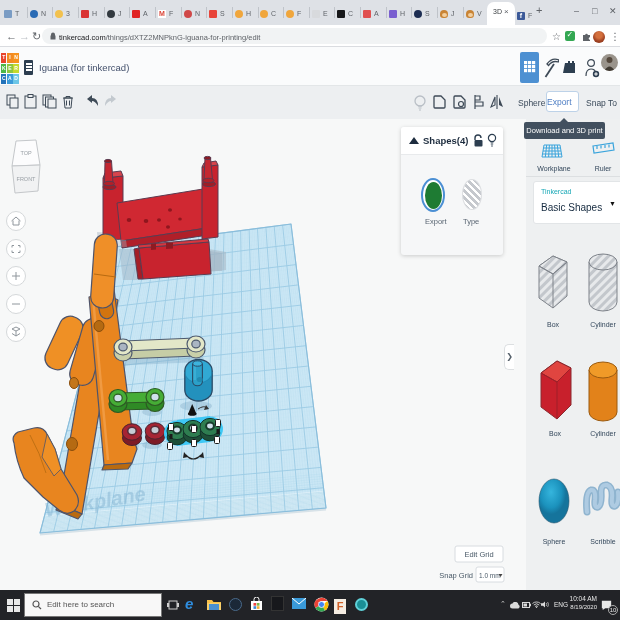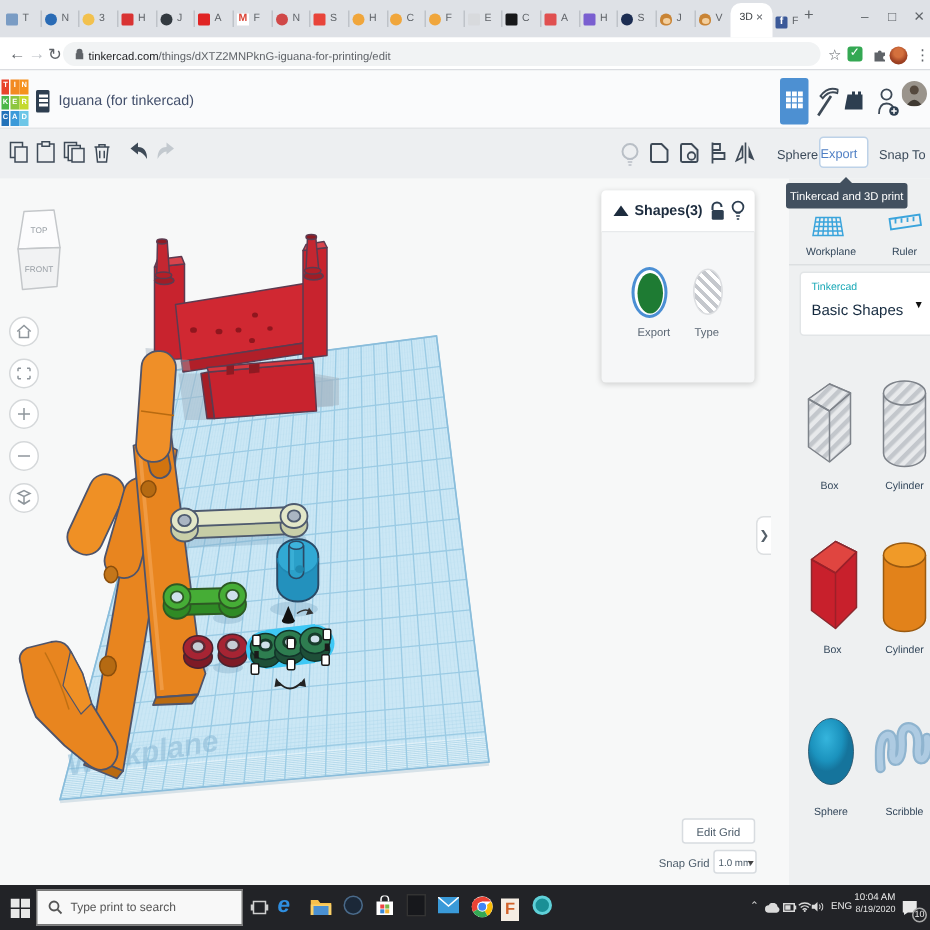--- a/index.html
+++ b/index.html
@@ -616,21 +616,21 @@
 <text x="479" y="438" font-size="7.5" fill="#4a5a68" text-anchor="middle" font-family="Liberation Sans, sans-serif">Edit Grid</text>
 <text x="473" y="459" font-size="7.5" fill="#4a5a68" text-anchor="end" font-family="Liberation Sans, sans-serif">Snap Grid</text>
 <rect x="476" y="448" width="28" height="15" rx="2" fill="#fff" stroke="#d8dce0"></rect>
 <text x="479" y="458.5" font-size="6.5" fill="#4a5a68" font-family="Liberation Sans, sans-serif">1.0 mm</text>
 <polygon points="498.5,455 502.5,455 500.5,458" fill="#444"></polygon>
 </svg></div>
 
 <div id="shpanel">
 <div id="shhead">
       <div class="tri"></div>
-      <div class="t">Shapes(3)</div>
+      <div class="t">Shapes(4)</div>
 <svg style="position:absolute;left:72px;top:7px" width="11" height="14" viewBox="0 0 11 14">
         <path d="M2,6 V4 a3,3 0 0 1 6,0" fill="none" stroke="#2d3e50" stroke-width="1.4"></path>
         <rect x="1.5" y="6" width="8" height="6.5" rx="1" fill="#2d3e50"></rect>
       </svg>
 <svg style="position:absolute;left:86px;top:6px" width="10" height="15" viewBox="0 0 10 15">
         <circle cx="5" cy="5" r="3.6" fill="none" stroke="#2d3e50" stroke-width="1.2"></circle>
         <path d="M3.5,9 h3 M3.8,11 h2.4 M4.2,13 h1.6" stroke="#2d3e50"></path>
       </svg>
 </div>
 <div id="solidc">
@@ -710,35 +710,35 @@
     </svg>
 <div class="gallab" style="left:12px;top:419px;width:32px">Sphere</div>
 <svg class="abs" style="left:57px;top:361px" width="40" height="42" viewBox="0 0 40 42">
       <path d="M4,32 Q2,12 8,10 Q13,9 12,20 Q11,28 15,27 Q19,25 18,12 Q18,4 24,5 Q30,7 29,18 Q28,27 32,26 Q36,24 35,12" fill="none" stroke="#8fb4cf" stroke-width="7" stroke-linecap="round"></path>
       <path d="M4,32 Q2,12 8,10 Q13,9 12,20 Q11,28 15,27 Q19,25 18,12 Q18,4 24,5 Q30,7 29,18 Q28,27 32,26 Q36,24 35,12" fill="none" stroke="#aecbe2" stroke-width="4" stroke-linecap="round"></path>
     </svg>
 <div class="gallab" style="left:55px;top:419px;width:44px">Scribble</div>
 <div id="scrollbar"></div>
 </div>
 <div id="collapse">❯</div>
-<div id="tooltip">Tinkercad and 3D print</div>
+<div id="tooltip">Download and 3D print</div>
 
 <div id="taskbar">
 <svg class="tkico" style="left:7px;top:9px;position:absolute" width="13" height="13" viewBox="0 0 13 13">
       <g fill="#e8e8e8">
         <rect width="6" height="6"></rect>
         <rect x="7" width="6" height="6"></rect>
         <rect y="7" width="6" height="6"></rect>
         <rect x="7" y="7" width="6" height="6"></rect>
       </g>
     </svg>
 <div id="searchbox"><svg style="margin:6px 0 0 7px;float:left" width="10" height="10" viewBox="0 0 10 10">
         <circle cx="4" cy="4" r="3" fill="none" stroke="#555" stroke-width="1.2"></circle>
         <path d="M6.3,6.3 L9,9" stroke="#555" stroke-width="1.2"></path>
-      </svg><span style="margin-left:5px">Type print to search</span></div>
+      </svg><span style="margin-left:5px">Edit here to search</span></div>
 <svg class="tkico" style="left:167px;top:9px;position:absolute" width="12" height="12" viewBox="0 0 12 12">
       <rect x="2" y="2" width="8" height="8" fill="none" stroke="#cfcfcf"></rect>
       <rect x="0" y="4" width="2" height="4" fill="#cfcfcf"></rect>
       <rect x="10" y="4" width="2" height="4" fill="#cfcfcf"></rect>
     </svg>
 <div class="tkico" style="left:185px;top:5px;color:#2f8ee0;font-size:15px;font-weight:bold;font-style:italic">e</div>
 <svg class="tkico" style="left:207px;top:8px;position:absolute" width="14" height="12" viewBox="0 0 14 12">
       <path d="M0,2 h5 l1.5,2 H14 v8 H0 Z" fill="#f7c04a"></path>
       <path d="M0,5 h14 v7 H0 Z" fill="#f9d06a"></path>
       <rect x="2" y="6" width="10" height="6" fill="#4a90d2"></rect>

